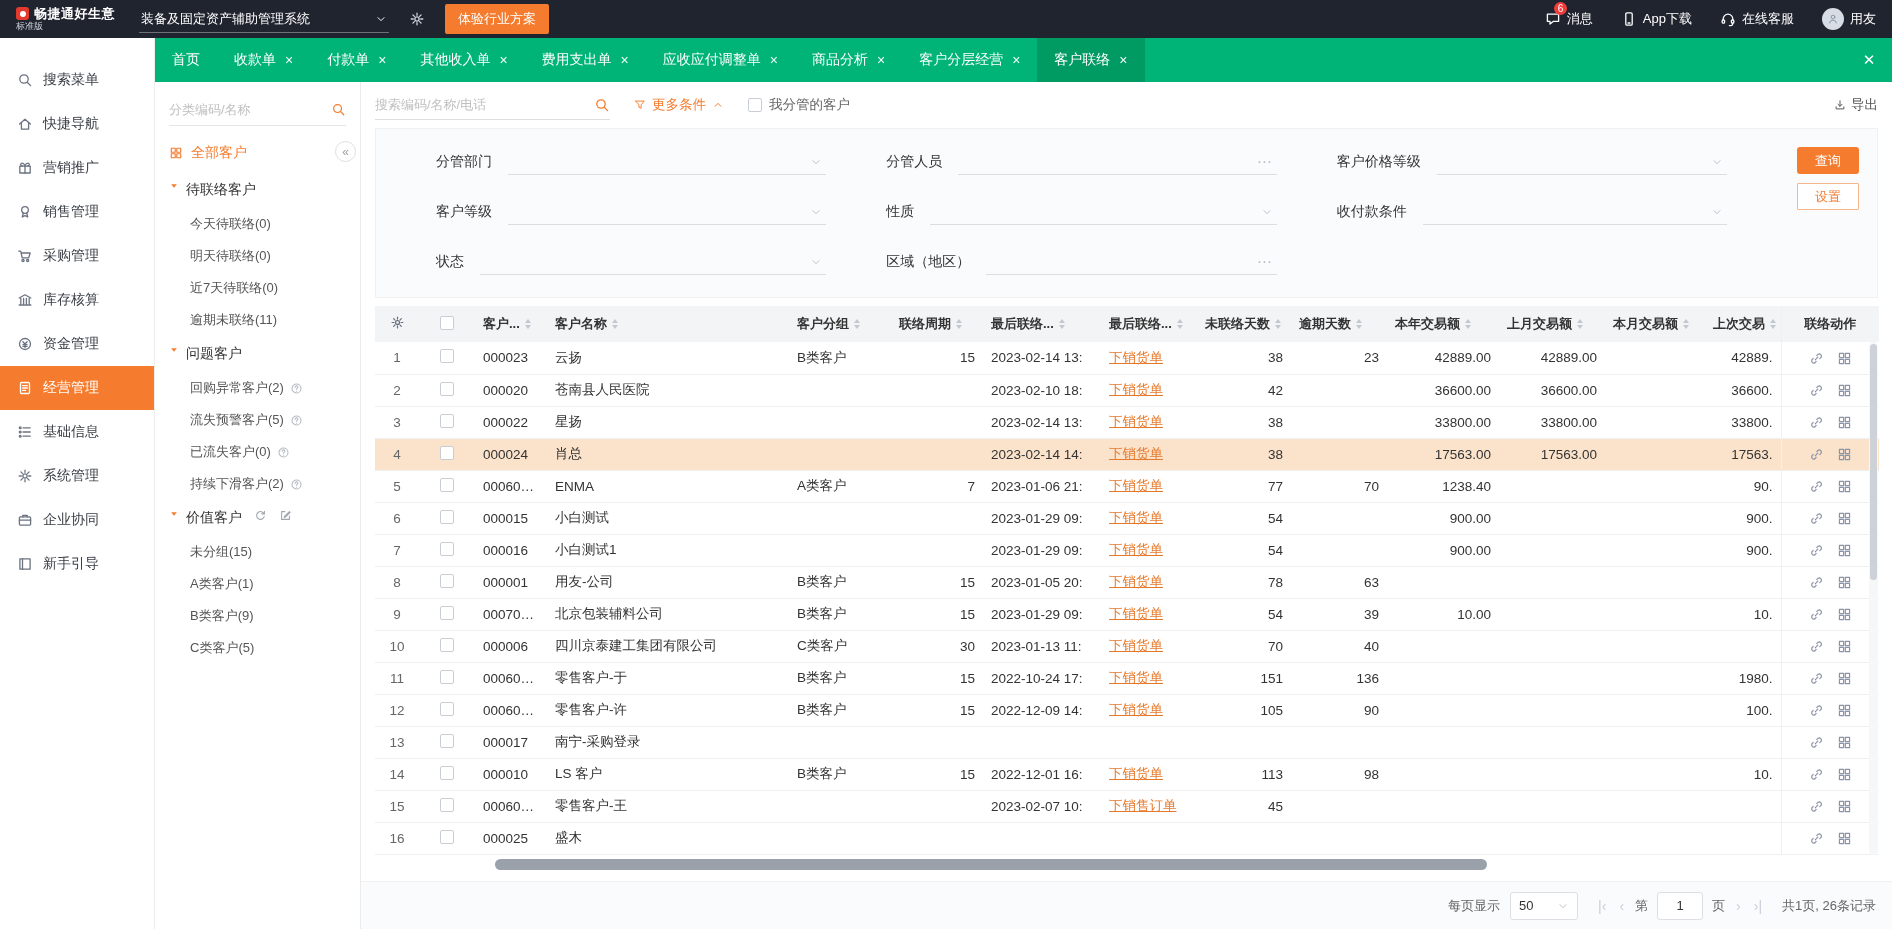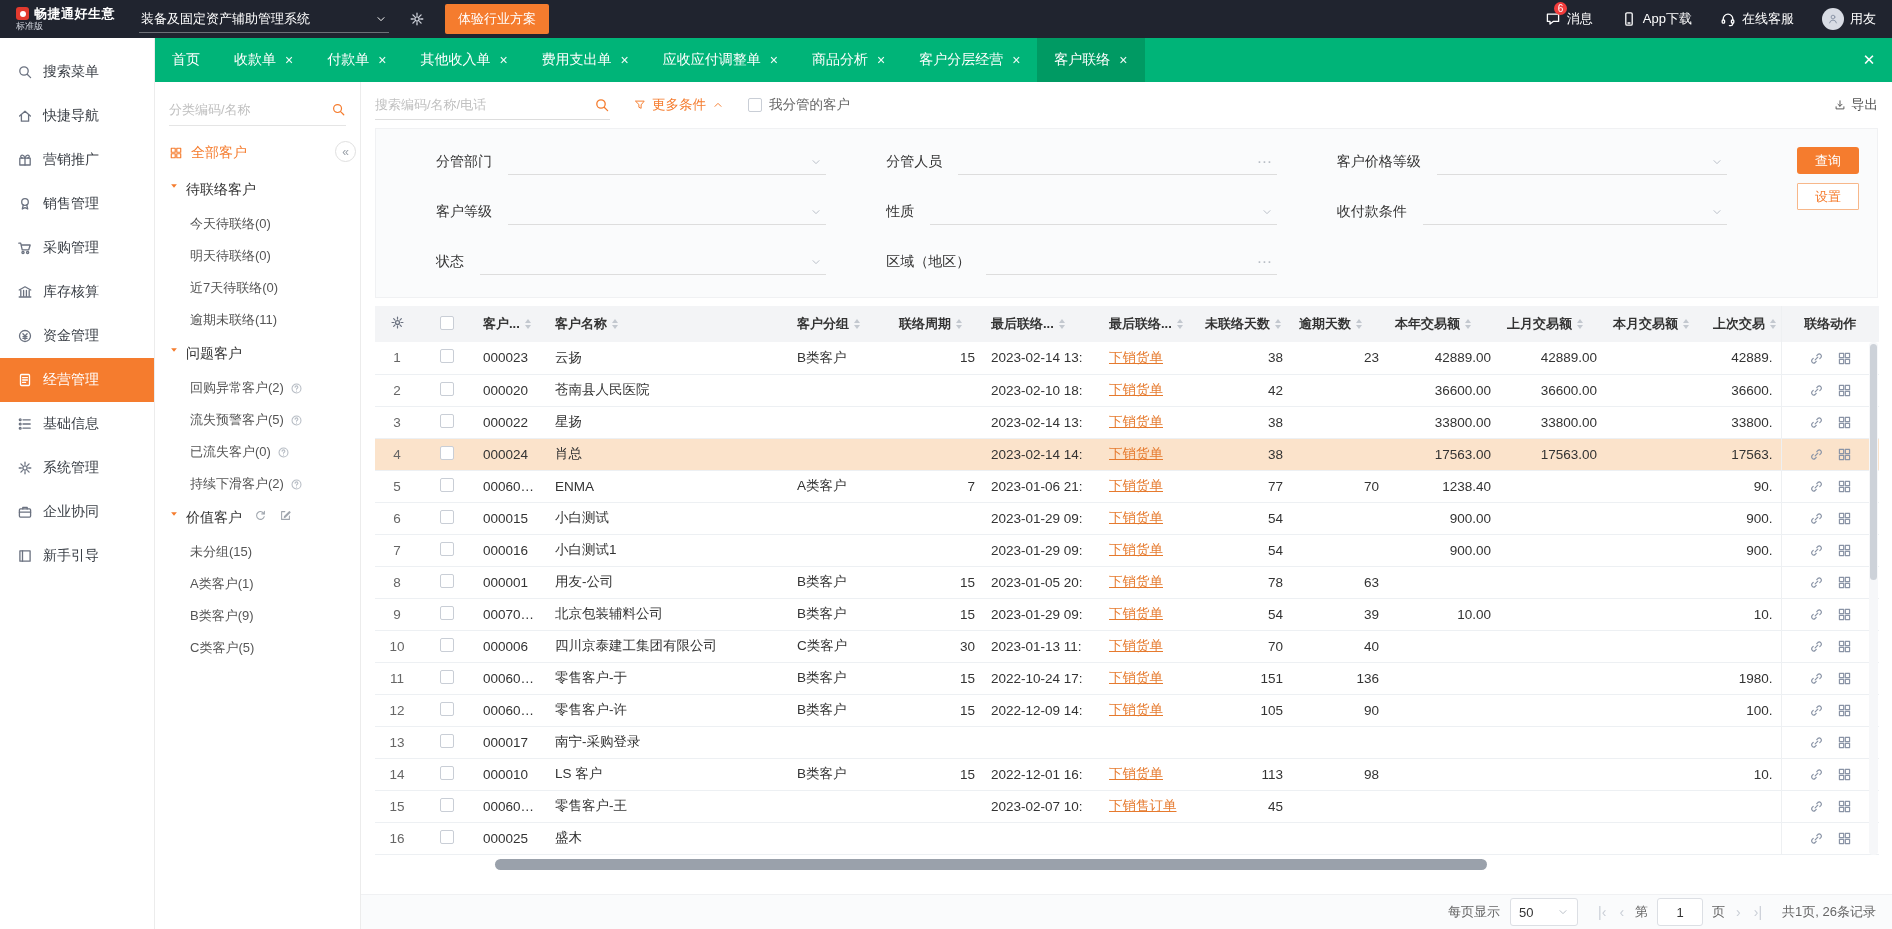--- a/index.html
+++ b/index.html
@@ -23,21 +23,21 @@
 .logo-badge{font-size:9px;color:#cfd3dc;margin-top:1px}
 .system-select{display:flex;align-items:center;gap:8px;font-size:13px;color:#fff;cursor:pointer;border-bottom:1px solid rgba(255,255,255,.35);padding:4px 2px;min-width:250px;justify-content:space-between}
 .topbar-gear{color:#cfd3dc;cursor:pointer}
 .trial-btn{background:var(--accent-orange);color:#fff;border:none;font-size:13px;padding:6px 13px;border-radius:2px;cursor:pointer;font-family:inherit}
 .topbar-right{margin-left:auto;display:flex;align-items:center;gap:28px;font-size:13px}
 .topbar-item{display:flex;align-items:center;gap:6px;cursor:pointer;position:relative}
 .badge{position:absolute;top:-8px;left:9px;background:#f23c3c;color:#fff;font-size:10px;border-radius:8px;padding:0 4px;line-height:13px}
 .avatar{width:22px;height:22px;border-radius:50%;background:#d8dce4;color:#8a94a6;display:flex;align-items:center;justify-content:center}
 
 .body-row{flex:1;display:flex;min-height:0}
-.sidebar{width:155px;background:#fff;flex:0 0 auto;padding-top:12px;border-right:1px solid #ececec;overflow:hidden}
+.sidebar{width:155px;background:#fff;flex:0 0 auto;padding-top:20px;border-right:1px solid #ececec;overflow:hidden}
 .sb-item{display:flex;align-items:center;gap:10px;height:44px;padding:0 17px;font-size:14px;color:#3a3f46;cursor:pointer}
 .sb-item .sb-ic{color:#6b7280;width:16px;height:16px}
 .sb-item.active{background:var(--accent-orange);color:#fff}
 .sb-item.active .sb-ic{color:#fff}
 .content-col{flex:1;display:flex;flex-direction:column;min-width:0}
 
 .tabbar{height:44px;background:var(--tab-green);display:flex;align-items:stretch;position:relative;flex:0 0 auto;padding-right:46px}
 .tab-strip{display:flex;align-items:stretch;flex:1;min-width:0;overflow:hidden}
 .tab{display:flex;align-items:center;gap:9px;padding:0 17px;color:#fff;font-size:14px;cursor:pointer;white-space:nowrap}
 .tab.active{background:var(--tab-green-active)}
@@ -99,21 +99,21 @@
 .sort{display:inline-flex;flex-direction:column;gap:2px;cursor:pointer}
 .sort i{display:block;width:0;height:0;border-left:3.5px solid transparent;border-right:3.5px solid transparent}
 .sort .s-up{border-bottom:4px solid #c3c8cf}
 .sort .s-dn{border-top:4px solid #c3c8cf}
 .th-gear{color:#6b7280;width:15px;height:15px;cursor:pointer}
 .vscroll{position:absolute;top:36px;right:0;bottom:0;width:9px;background:#f6f7f9;border-radius:4px}
 .vthumb{position:absolute;top:2px;right:1px;width:7px;height:46%;background:#cdd2d9;border-radius:4px}
 .hscroll{height:13px;margin-top:4px;position:relative;flex:0 0 auto}
 .hthumb{position:absolute;left:8%;top:0;height:11px;width:66%;background:#9aa1ab;border-radius:6px;cursor:pointer}
 
-.pagination{margin-top:auto;height:35px;display:flex;align-items:center;justify-content:flex-end;gap:10px;color:#666;font-size:13px;flex:0 0 auto;background:#fafbfc;margin-left:-14px;margin-right:-14px;padding:0 16px;border-top:1px solid #f0f1f3}
+.pagination{margin-top:auto;height:48px;display:flex;align-items:center;justify-content:flex-end;gap:10px;color:#666;font-size:13px;flex:0 0 auto;background:#fafbfc;margin-left:-14px;margin-right:-14px;padding:0 16px;border-top:1px solid #f0f1f3}
 .page-size{width:68px;height:28px;border:1px solid #dcdfe4;border-radius:3px;display:flex;align-items:center;justify-content:space-between;padding:8px 8px;cursor:pointer;color:#333;background:#fff}
 .page-size .icon{color:#b8bec6}
 .pg-group{display:flex;align-items:center;gap:9px;margin:0 8px}
 .pg-btn{color:#c9ced6;cursor:pointer;font-size:14px;padding:0 2px;user-select:none}
 .page-input{width:46px;height:28px;border:1px solid #dcdfe4;border-radius:3px;text-align:center;font-size:13px;color:#333;outline:none;font-family:inherit;background:#fff}
 </style>
 </head>
 <body>
 
 <div class="app">

